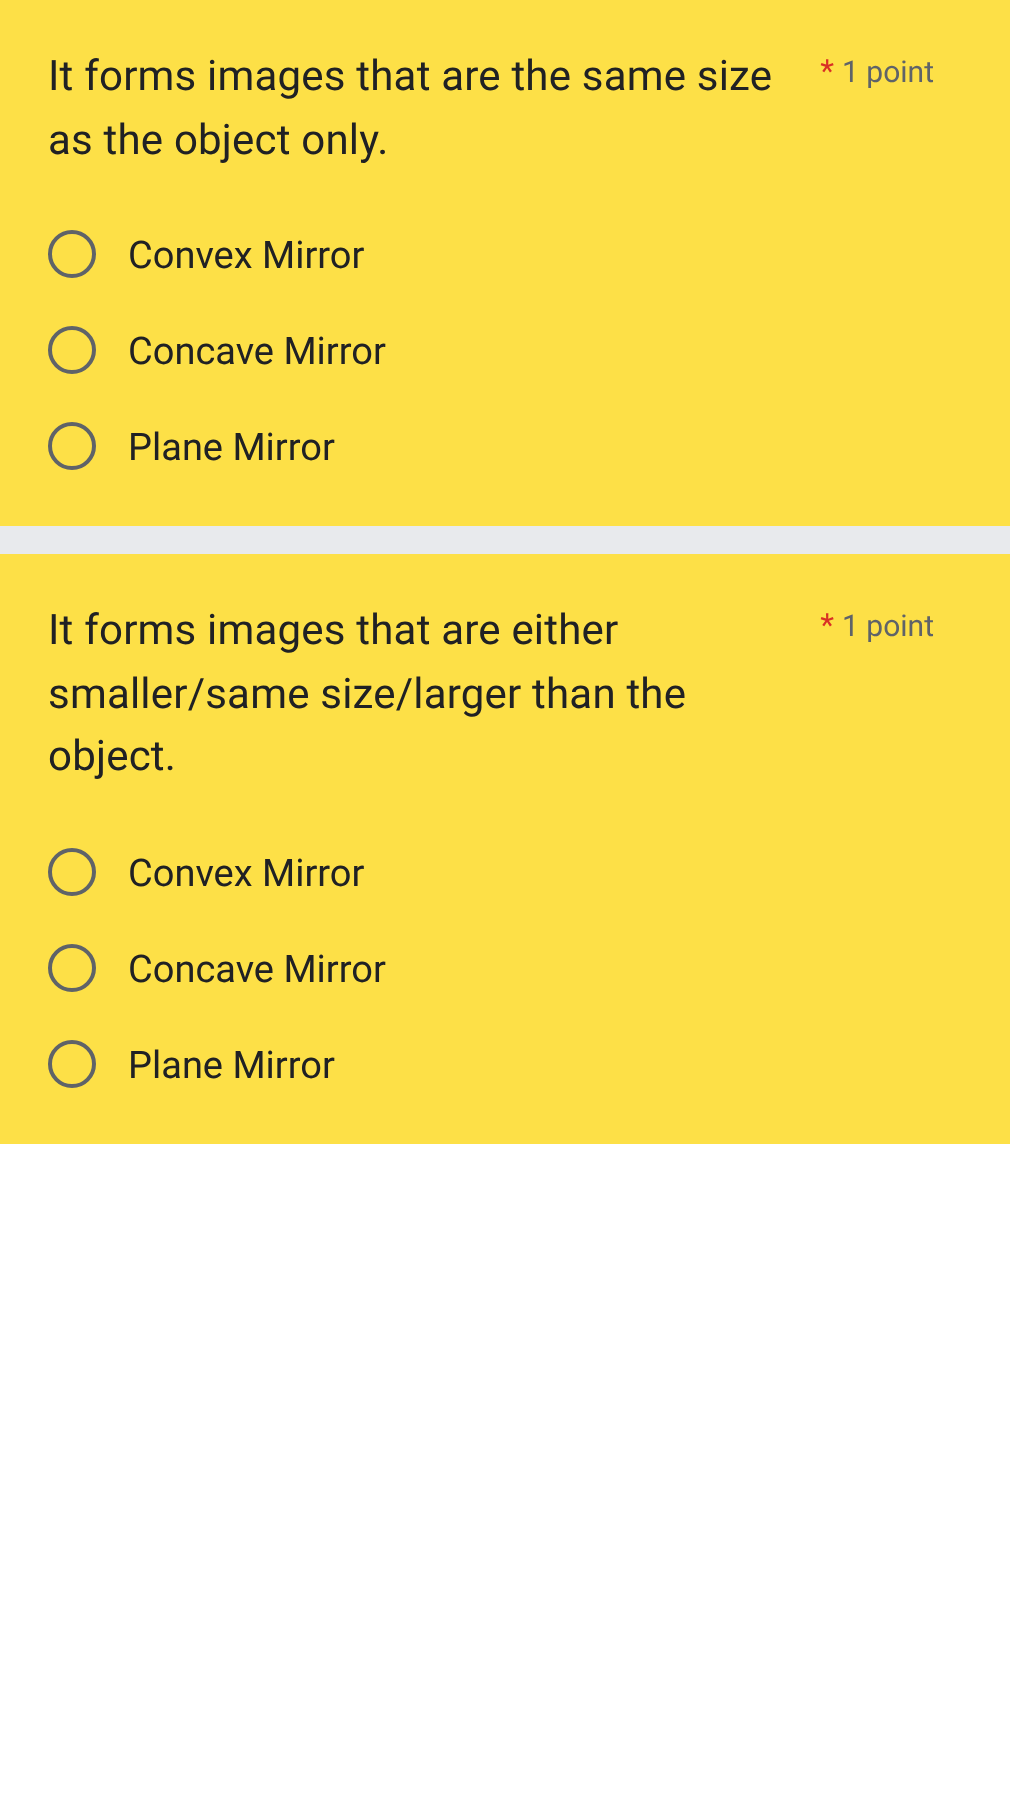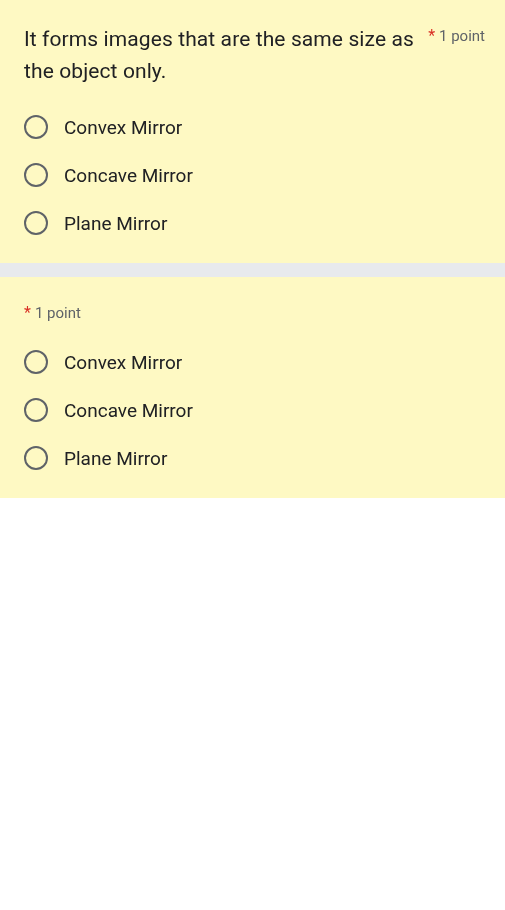--- a/index.html
+++ b/index.html
@@ -6,22 +6,22 @@
       margin: 0;
       padding: 0;
       box-sizing: border-box;
     }
     body {
       font-family: -apple-system, BlinkMacSystemFont, 'Segoe UI', Roboto, Arial, sans-serif;
       background: #fff;
       width: 505px;
     }
     .question-block {
-      padding: 24px 20px 28px 24px;
-      background: #fef9c3;
+      padding: 24px 38px 28px 24px;
+      background: #fde047;
     }
     .question-header {
       display: flex;
       justify-content: space-between;
       align-items: flex-start;
       margin-bottom: 28px;
     }
     .question-text {
       font-size: 21px;
       color: #202124;
@@ -98,20 +98,21 @@
       <div class="radio-circle"></div>
       <span class="option-label">Plane Mirror</span>
     </div>
   </div>
 </div>
 
 <div class="divider"></div>
 
 <div class="question-block">
   <div class="question-header">
+    <div class="question-text">It forms images that are either smaller/same size/larger than the object.</div>
     <div class="points-container">
       <span class="asterisk">*</span>
       <span class="points-text">1 point</span>
     </div>
   </div>
   <div class="options">
     <div class="option">
       <div class="radio-circle"></div>
       <span class="option-label">Convex Mirror</span>
     </div>

